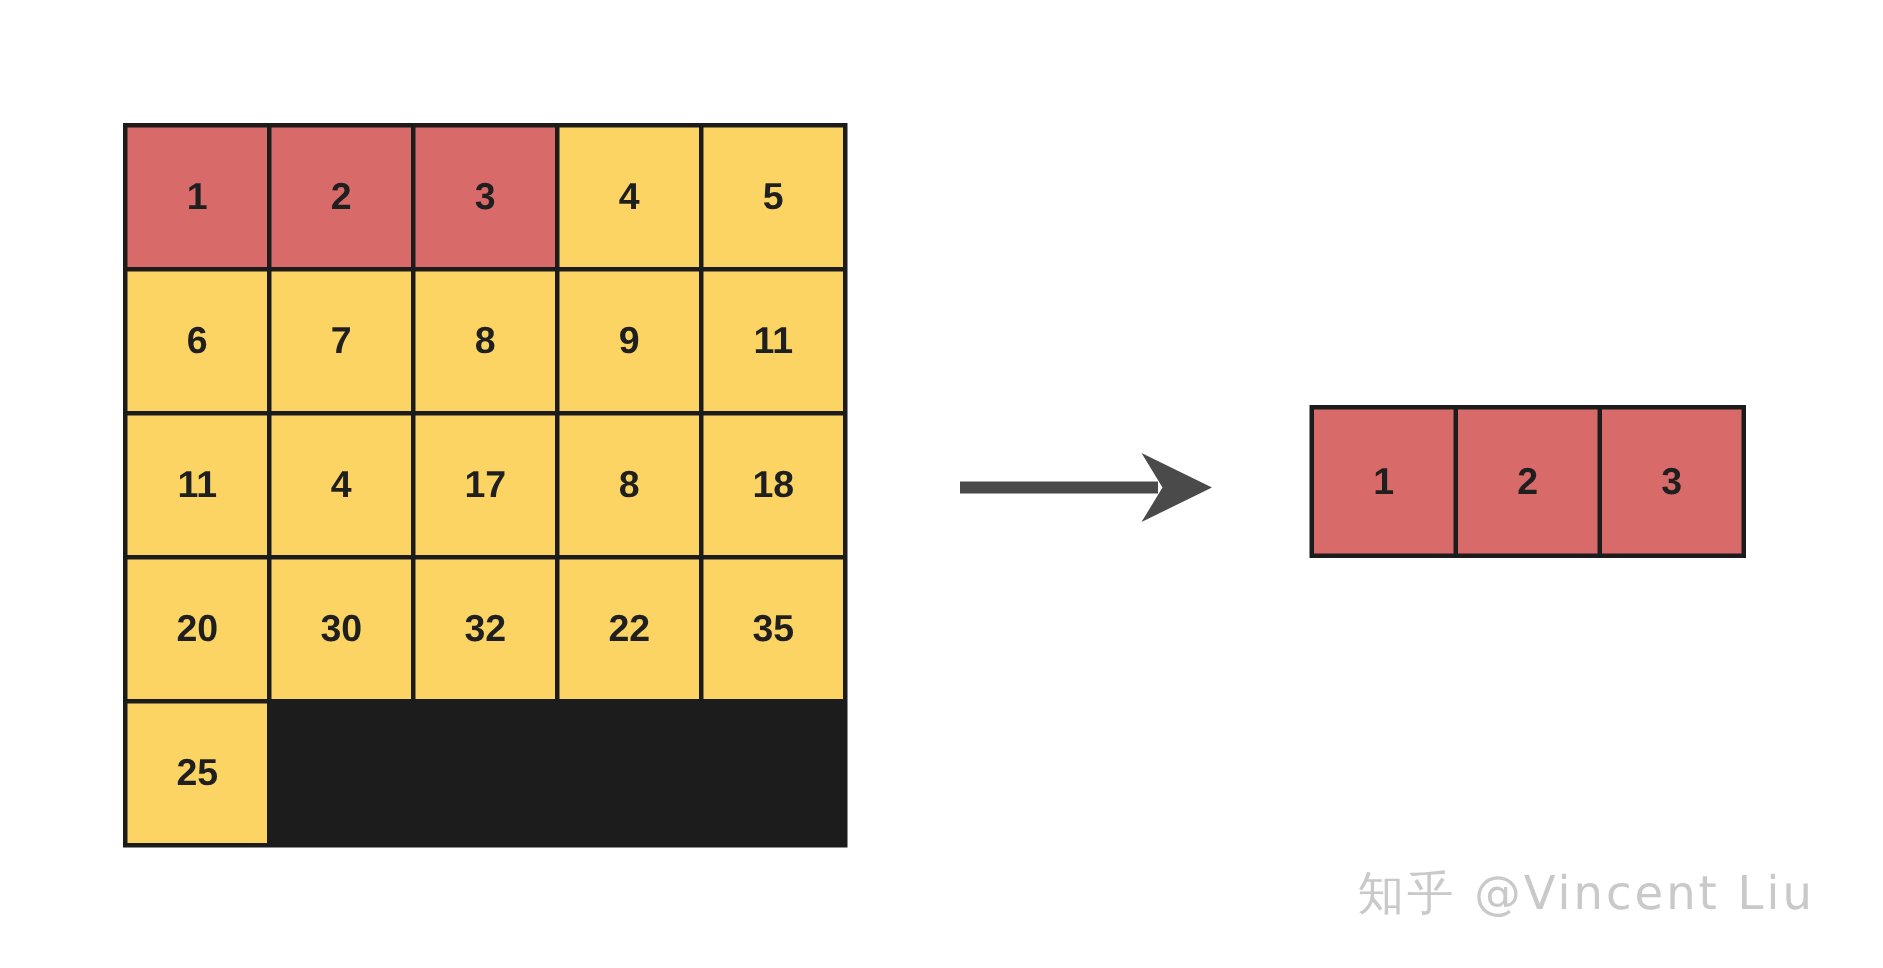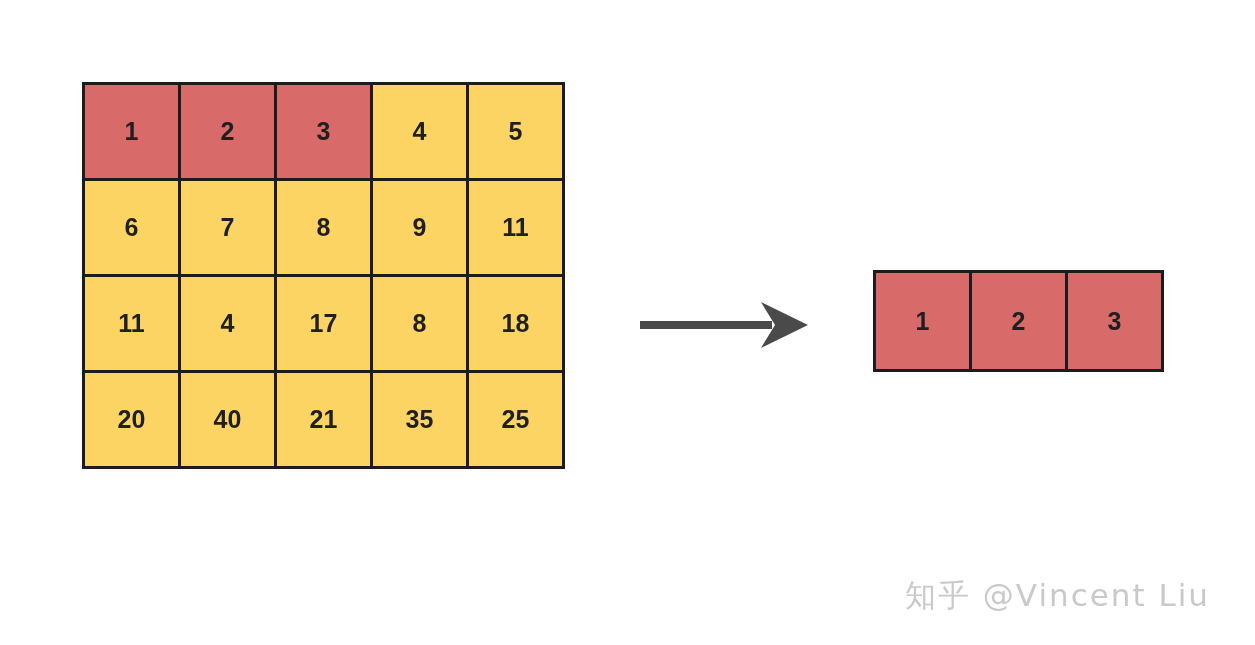--- a/index.html
+++ b/index.html
@@ -71,22 +71,23 @@
     <div class="cell">7</div>
     <div class="cell">8</div>
     <div class="cell">9</div>
     <div class="cell">11</div>
     <div class="cell">11</div>
     <div class="cell">4</div>
     <div class="cell">17</div>
     <div class="cell">8</div>
     <div class="cell">18</div>
     <div class="cell">20</div>
-    <div class="cell">40</div>
-    <div class="cell">21</div>
+    <div class="cell">30</div>
+    <div class="cell">32</div>
+    <div class="cell">22</div>
     <div class="cell">35</div>
     <div class="cell">25</div>
   </div>
 
 <svg class="arrow-svg" viewBox="0 0 180 54" xmlns="http://www.w3.org/2000/svg">
   <rect x="5" y="23" width="132" height="8" fill="var(--arrow)"></rect>
   <polygon points="126,4 173,27 126,50 140,27" fill="var(--arrow)"></polygon>
 </svg>
 
 <div class="grid small-grid" id="small-grid">

